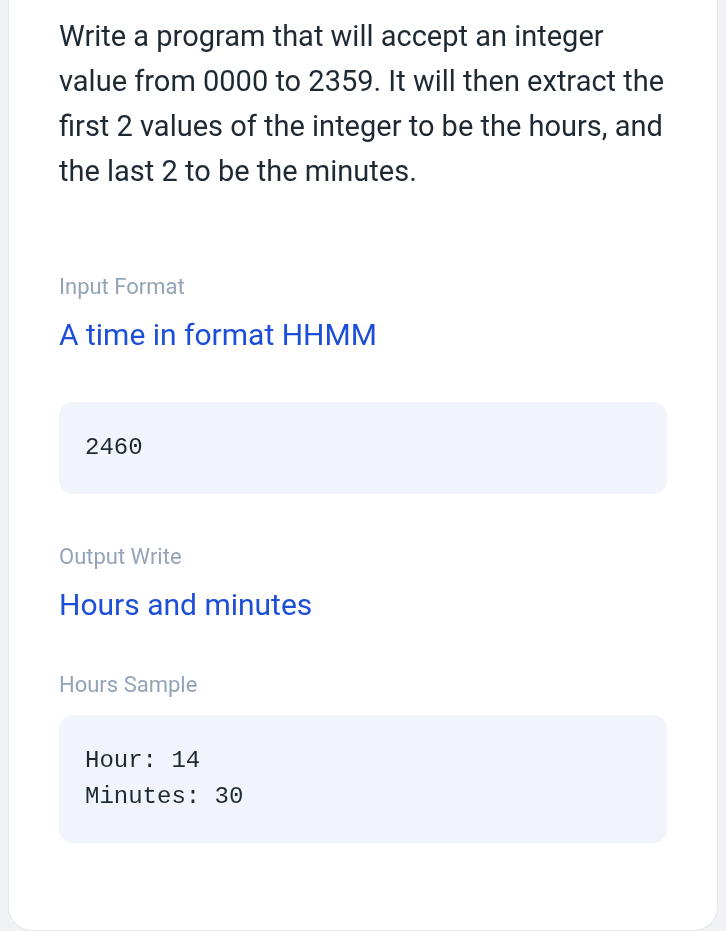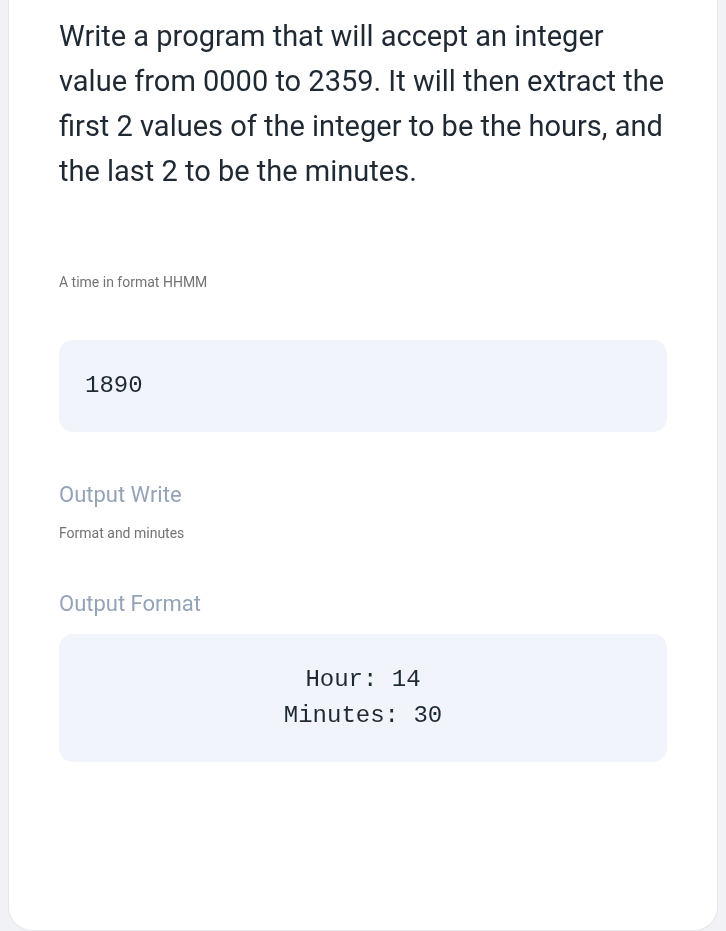--- a/index.html
+++ b/index.html
@@ -28,49 +28,49 @@
       line-height: 1.55;
       color: #1f2933;
       margin-bottom: 80px;
     }
     .section-label {
       font-size: 22px;
       color: #94a3b8;
       margin-bottom: 18px;
     }
     .section-text {
-      font-size: 14px;
-      color: #737373;
+      font-size: 30px;
+      color: #1d4ed8;
       margin-bottom: 50px;
     }
     .code-block {
       background: #f1f5fb;
       border-radius: 14px;
       padding: 28px 26px;
       font-family: 'SF Mono', 'Menlo', 'Consolas', 'Courier New', monospace;
       font-size: 24px;
       color: #1f2933;
       margin-bottom: 50px;
       white-space: pre;
       line-height: 1.5;
     }
     .code-block:last-child {
       margin-bottom: 15px;
-      text-align: center;
     }
   </style>
 </head>
 <body>
 
 <div class="card">
   <p class="problem-statement">Write a program that will accept an integer value from 0000 to 2359. It will then extract the first 2 values of the integer to be the hours, and the last 2 to be the minutes.</p>
 
+  <div class="section-label">Input Format</div>
   <div class="section-text">A time in format HHMM</div>
 
-  <div class="code-block">1890</div>
+  <div class="code-block">2460</div>
 
   <div class="section-label">Output Write</div>
-  <div class="section-text">Format and minutes</div>
+  <div class="section-text">Hours and minutes</div>
 
-  <div class="section-label">Output Format</div>
+  <div class="section-label">Hours Sample</div>
   <div class="code-block">Hour: 14
 Minutes: 30</div>
 </div>
 
 </body></html>

